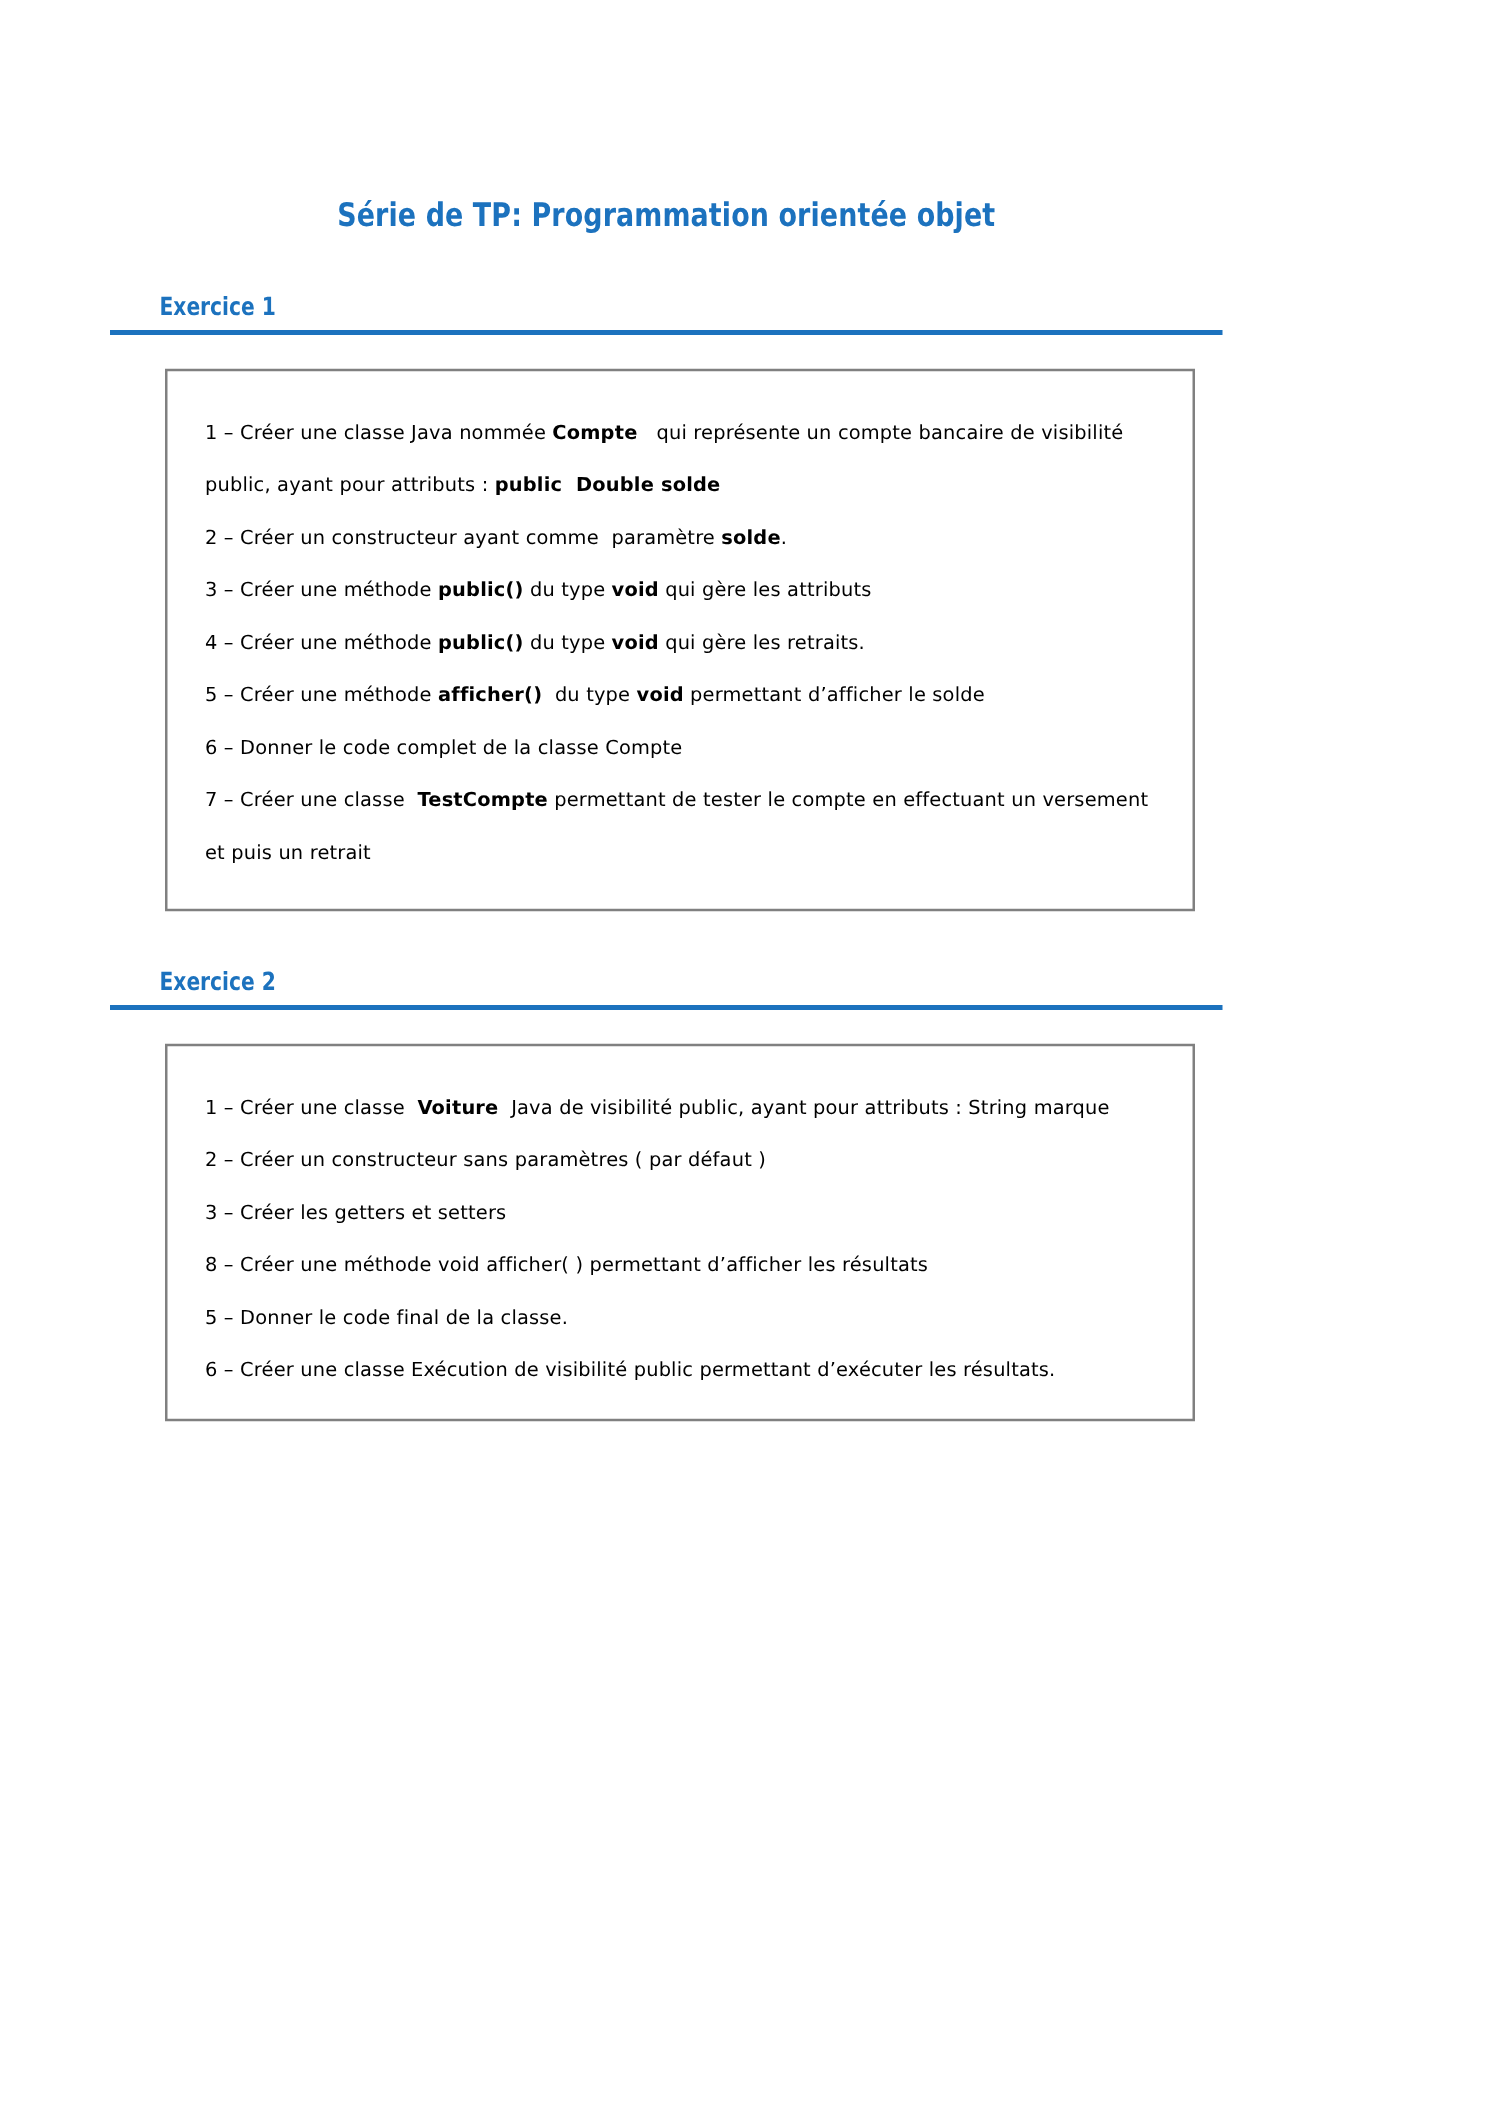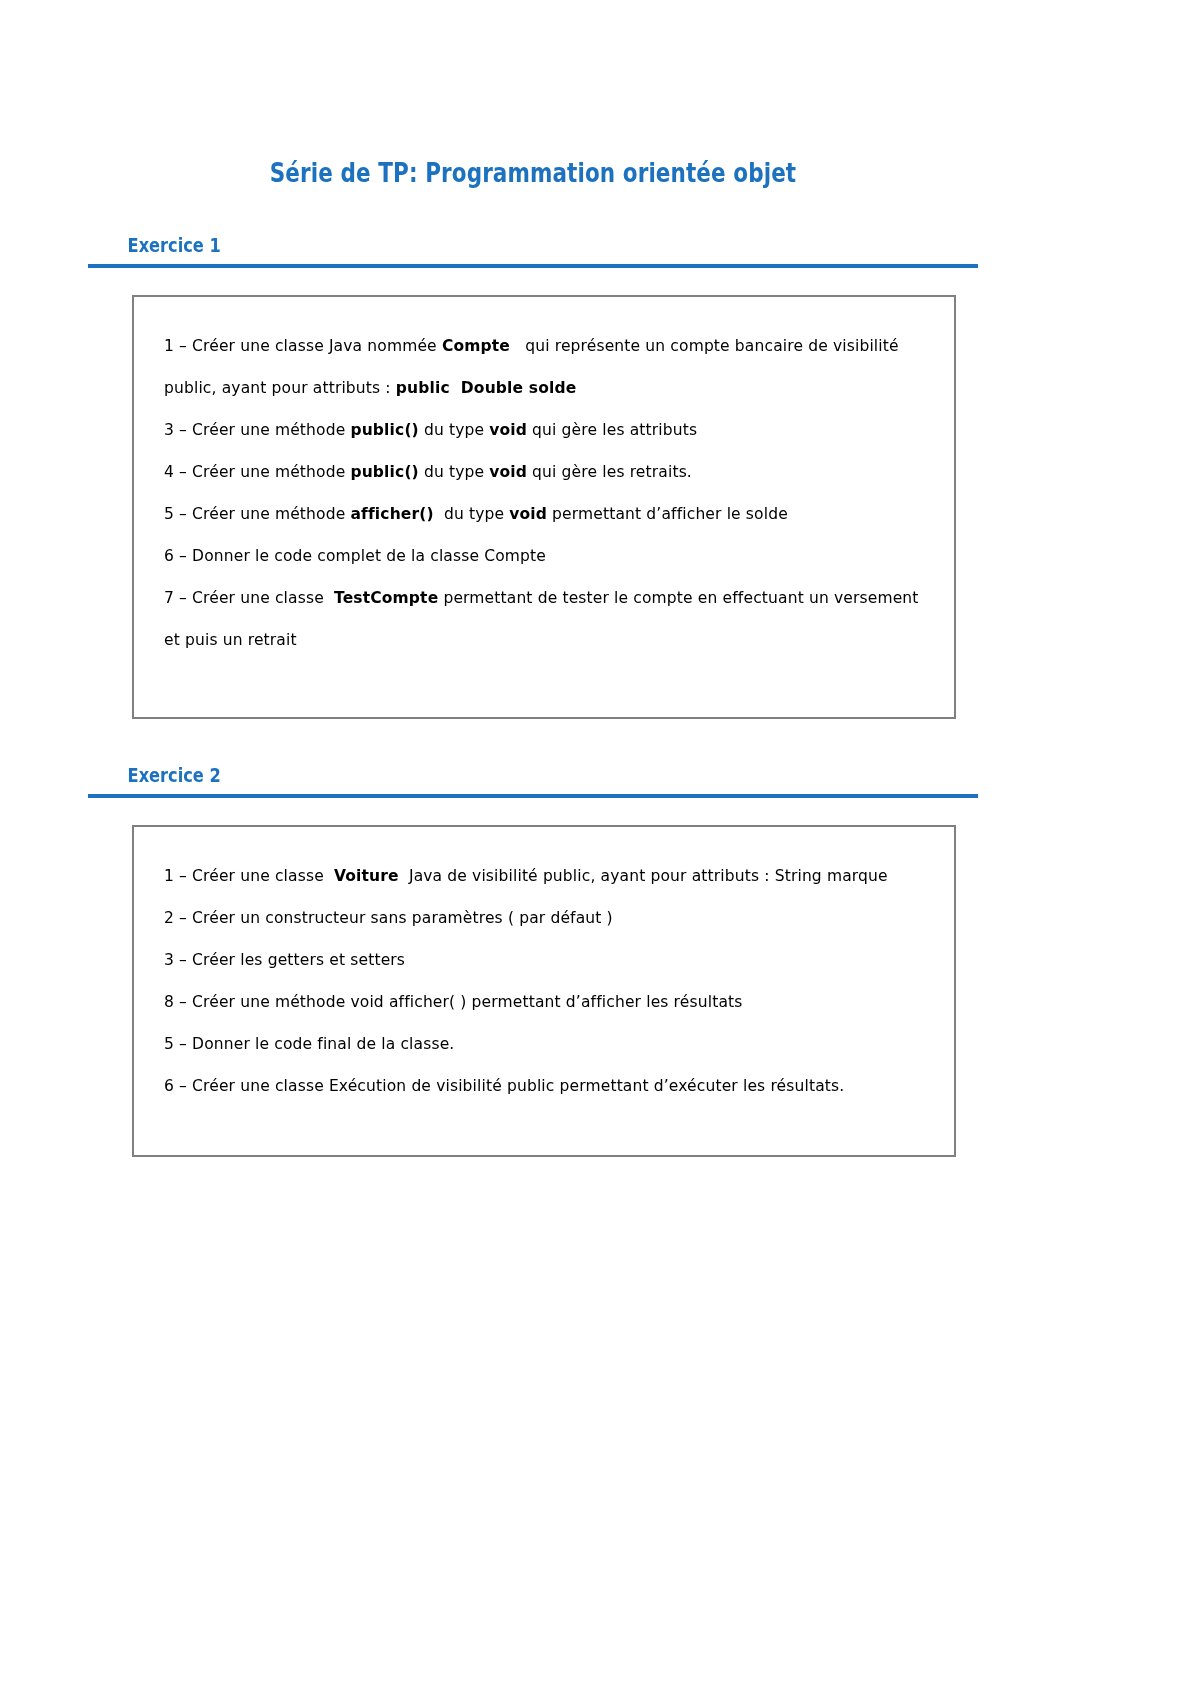--- a/index.html
+++ b/index.html
@@ -73,22 +73,22 @@
   
   .ex-box {
     margin-top: 27px;
     margin-left: 44px;
     width: 824px;
     box-sizing: border-box;
     border: 2px solid #808080;
     background: #ffffff;
     padding: 28px 30px 34px 30px;
   }
-  .ex-box.box-1 { padding-bottom: 56px; }
-  .ex-box.box-2 { padding-bottom: 48px; }
+  .ex-box.box-1 { padding-bottom: 24px; }
+  .ex-box.box-2 { padding-bottom: 18px; }
 
   .ex-line {
     font-family: "DejaVu Sans", "Liberation Sans", sans-serif;
     font-size: 15.5px;
     line-height: 42px;
     color: #000000;
     letter-spacing: 0.15px;
     white-space: pre-wrap;
     word-break: normal;
   }
@@ -102,20 +102,21 @@
 <div class="page">
   <div class="content">
 
     <h1 class="doc-title">Série de TP: Programmation orientée objet</h1>
 
     <div>
       <div class="ex-heading">Exercice 1</div>
       <div class="ex-rule"></div>
       <div class="ex-box box-1">
         <div class="ex-line"><span>1 – Créer une classe Java nommée </span><b>Compte</b><span>   qui représente un compte bancaire de visibilité public, ayant pour attributs : </span><b>public  Double solde</b></div>
+        <div class="ex-line"><span>2 – Créer un constructeur ayant comme  paramètre </span><b>solde</b><span>.</span></div>
         <div class="ex-line"><span>3 – Créer une méthode </span><b>public()</b><span> du type </span><b>void</b><span> qui gère les attributs</span></div>
         <div class="ex-line"><span>4 – Créer une méthode </span><b>public()</b><span> du type </span><b>void</b><span> qui gère les retraits.</span></div>
         <div class="ex-line"><span>5 – Créer une méthode </span><b>afficher()</b><span>  du type </span><b>void</b><span> permettant d’afficher le solde</span></div>
         <div class="ex-line"><span>6 – Donner le code complet de la classe Compte</span></div>
         <div class="ex-line"><span>7 – Créer une classe  </span><b>TestCompte</b><span> permettant de tester le compte en effectuant un versement et puis un retrait</span></div>
       </div>
     </div>
 
     <div>
       <div class="ex-heading">Exercice 2</div>

